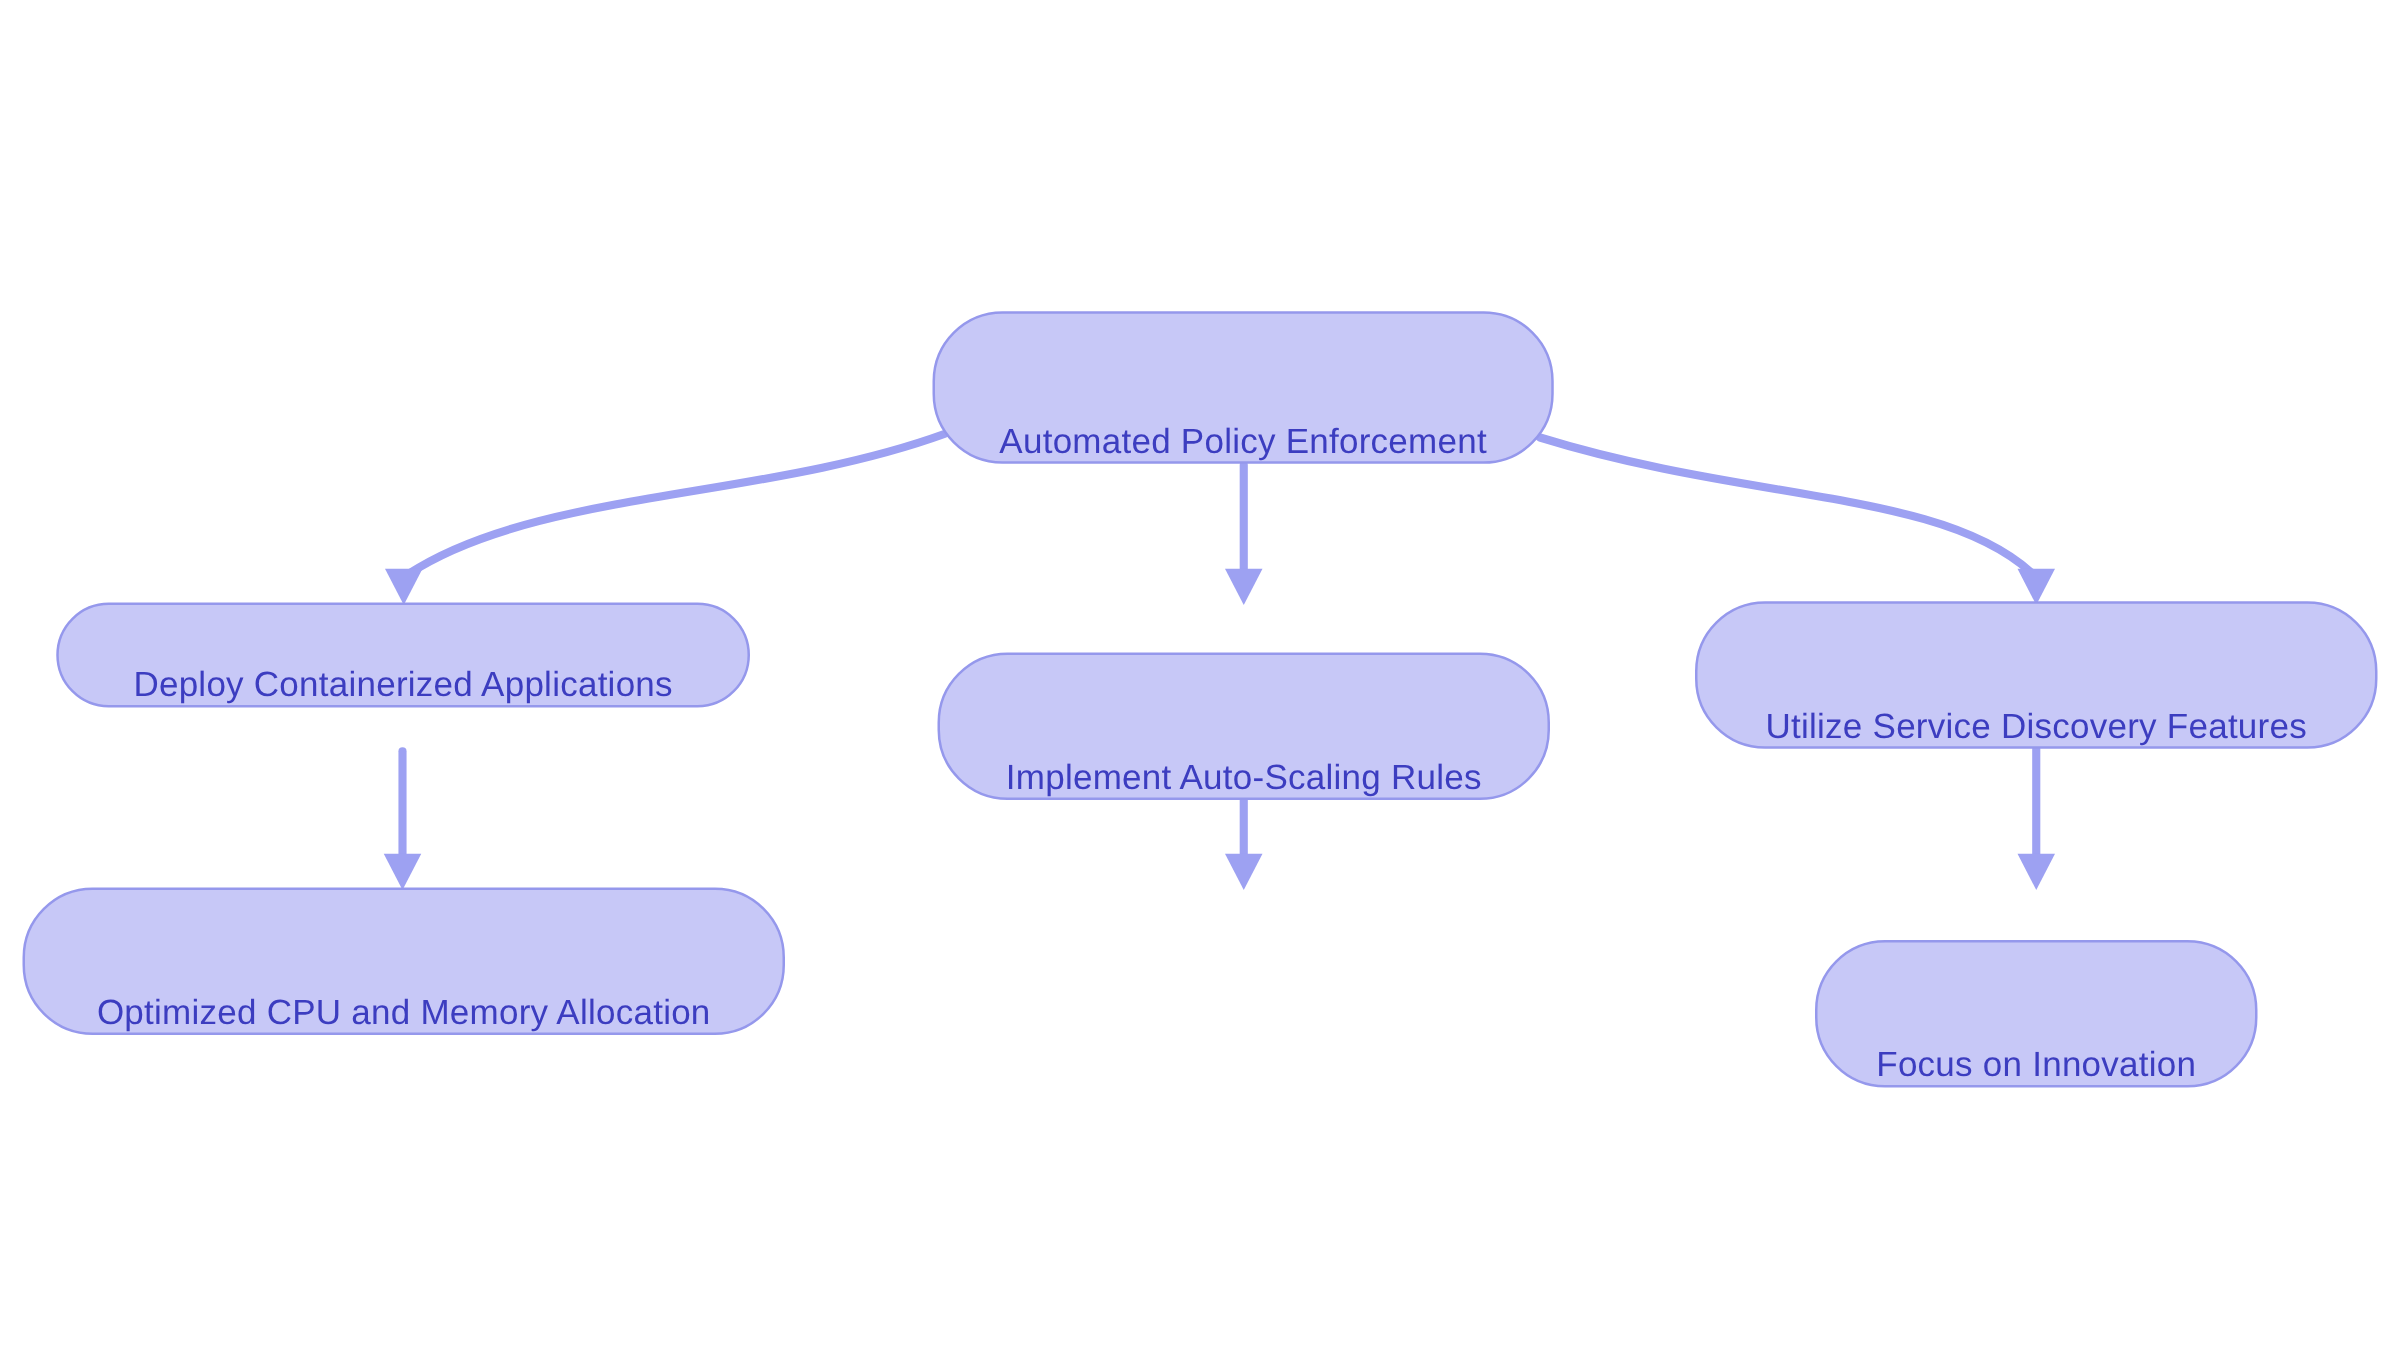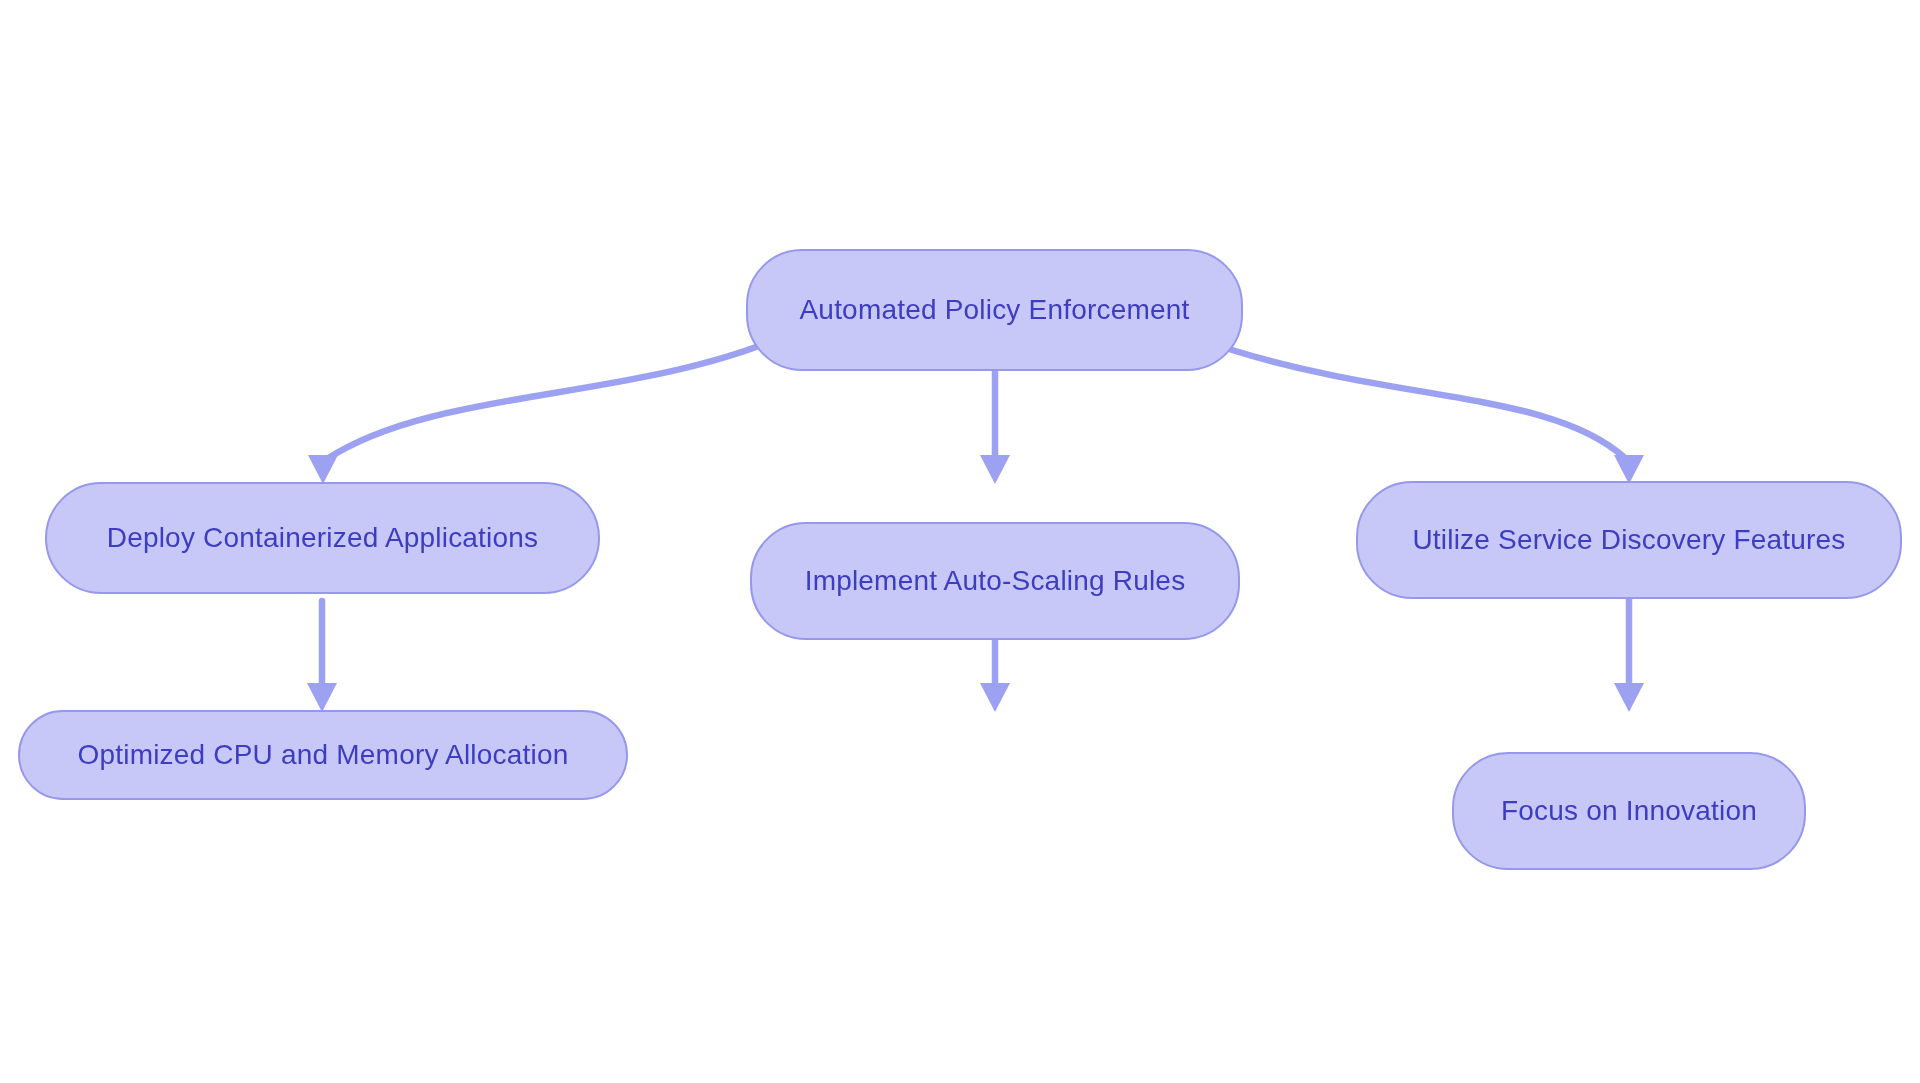--- a/index.html
+++ b/index.html
@@ -20,38 +20,38 @@
     left: 0;
     top: 0;
     width: 1920px;
     height: 1083px;
     pointer-events: none;
   }
   .node {
     position: absolute;
     box-sizing: border-box;
     display: flex;
-    align-items: center;
+    align-items: flex-end;
     justify-content: center;
     background: #c7c8f7;
     border: 2.5px solid #9598ec;
     border-radius: 56px;
     color: #3c3dc0;
     font-size: 28px;
     font-weight: 500;
     letter-spacing: 0.2px;
     text-align: center;
     padding: 0 30px;
   }
   
   .n-root       { left: 746px;  top: 249px; width: 497px; height: 122px; }
-  .n-deploy     { left: 45px;   top: 482px; width: 555px; height: 112px; }
+  .n-deploy     { left: 45px;   top: 482px; width: 555px; height: 84px; }
   .n-autoscale  { left: 750px;  top: 482px; width: 490px; height: 118px; margin-top: 40px; }
   .n-discovery  { left: 1356px; top: 481px; width: 546px; height: 118px; }
-  .n-cpu        { left: 18px;   top: 710px; width: 610px; height: 90px; }
+  .n-cpu        { left: 18px;   top: 710px; width: 610px; height: 118px; }
   .n-efficiency { left: 738px;  top: 710px; width: 514px; height: 118px; }
   .n-innovation { left: 1452px; top: 752px; width: 354px; height: 118px; }
 </style>
 </head>
 <body>
 
 <div class="canvas">
 
   <svg class="edges-layer" viewBox="0 0 1920 1083" xmlns="http://www.w3.org/2000/svg">
     <g stroke="#9da1f2" stroke-width="6.5" fill="none" stroke-linecap="round">

